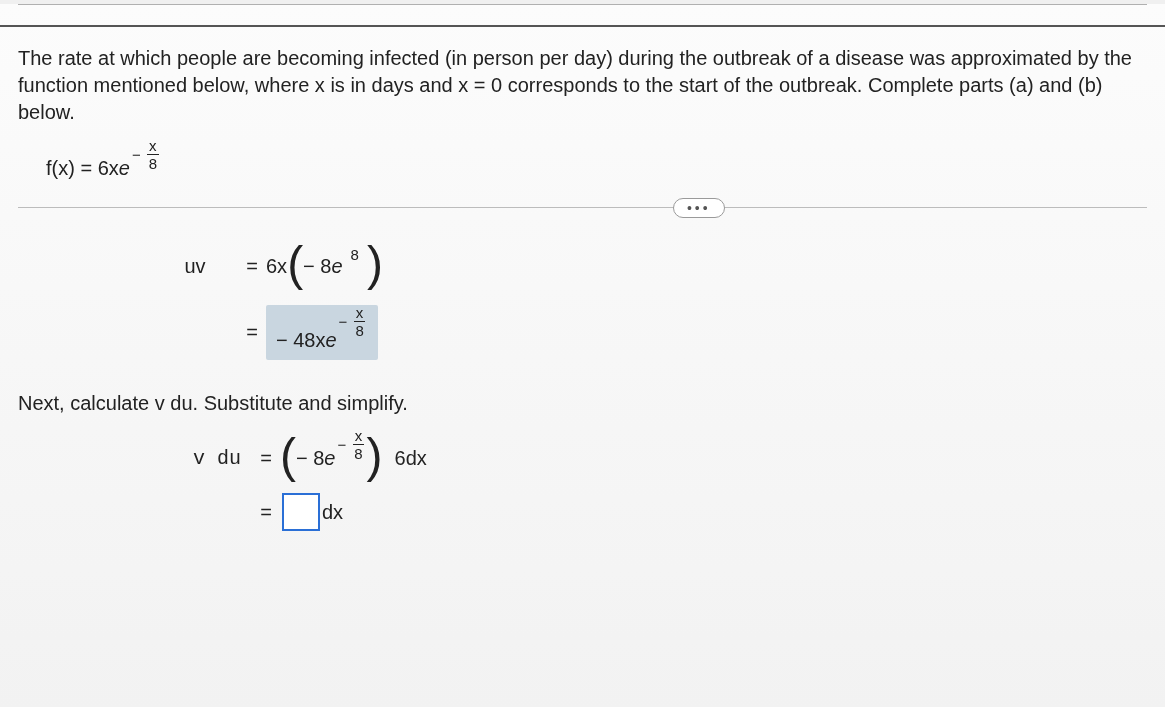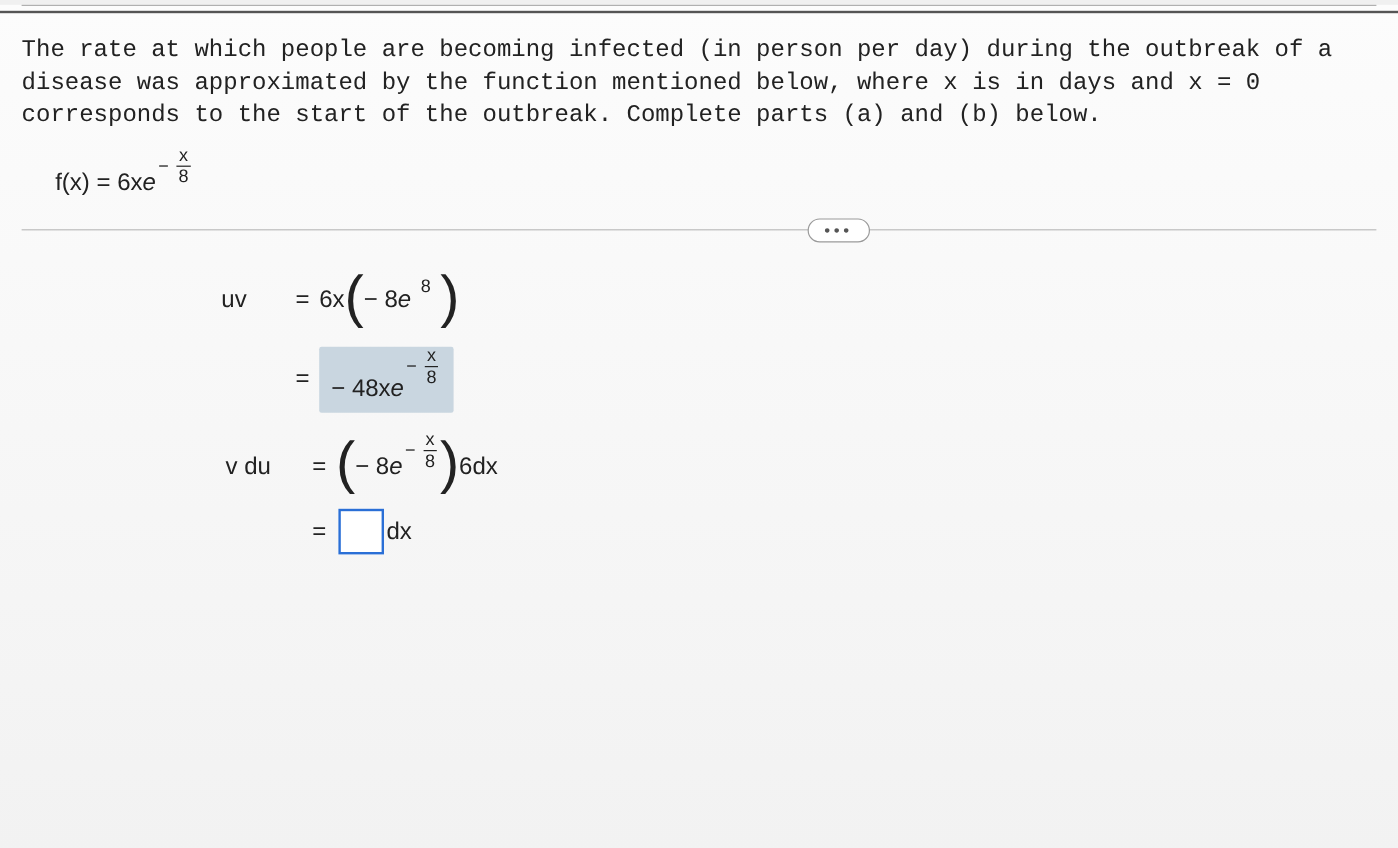--- a/index.html
+++ b/index.html
@@ -19,23 +19,22 @@
       height: 100%;
       position: relative;
     }
     .top-line {
       border-top: 1px solid #b0b0b0;
       margin: 4px 18px 0 18px;
     }
     .problem {
       padding: 18px 18px 0 18px;
       border-top: 2px solid #555;
-      margin-top: 4px;
+      margin-top: 20px;
       line-height: 1.35;
-      font-family: Liberation Mono, monospace;
     }
     .formula-row {
       display: flex;
       align-items: center;
       padding: 26px 0 22px 46px;
       font-size: 20px;
     }
     .frac {
       display: inline-flex;
       flex-direction: column;
@@ -189,39 +188,42 @@
           <span class="minus">−</span>
           <span class="frac">
             <span class="num">x</span>
             <span class="den">8</span>
           </span>
         </span>
       </span>
     </div>
   </div>
 
+  <div class="next-text">
+    <span>Next, calculate v du. Substitute and simplify.</span>
+  </div>
 
   <div class="vdu-block">
     <div class="vdu-line">
-      <span style="width:64px;text-align:left;padding-right:6px;">v du</span>
+      <span style="width:64px;text-align:center;padding-right:6px;font-family:Liberation Mono, monospace;">v du</span>
       <span class="eq-col">=</span>
       <span class="paren">
         <span class="paren-l">(</span>
         <span>− 8</span>
         <span class="ital">e</span>
         <span class="exp">
           <span class="minus">−</span>
           <span class="frac">
             <span class="num">x</span>
             <span class="den">8</span>
           </span>
         </span>
         <span class="paren-r">)</span>
       </span>
-      <span style="margin-left:0;">6dx</span>
+      <span style="margin-left:12px;">6dx</span>
     </div>
 
     <div class="vdu-line">
       <span style="width:64px;"></span>
       <span class="eq-col">=</span>
       <span class="input-box"></span>
       <span>dx</span>
     </div>
   </div>
 

